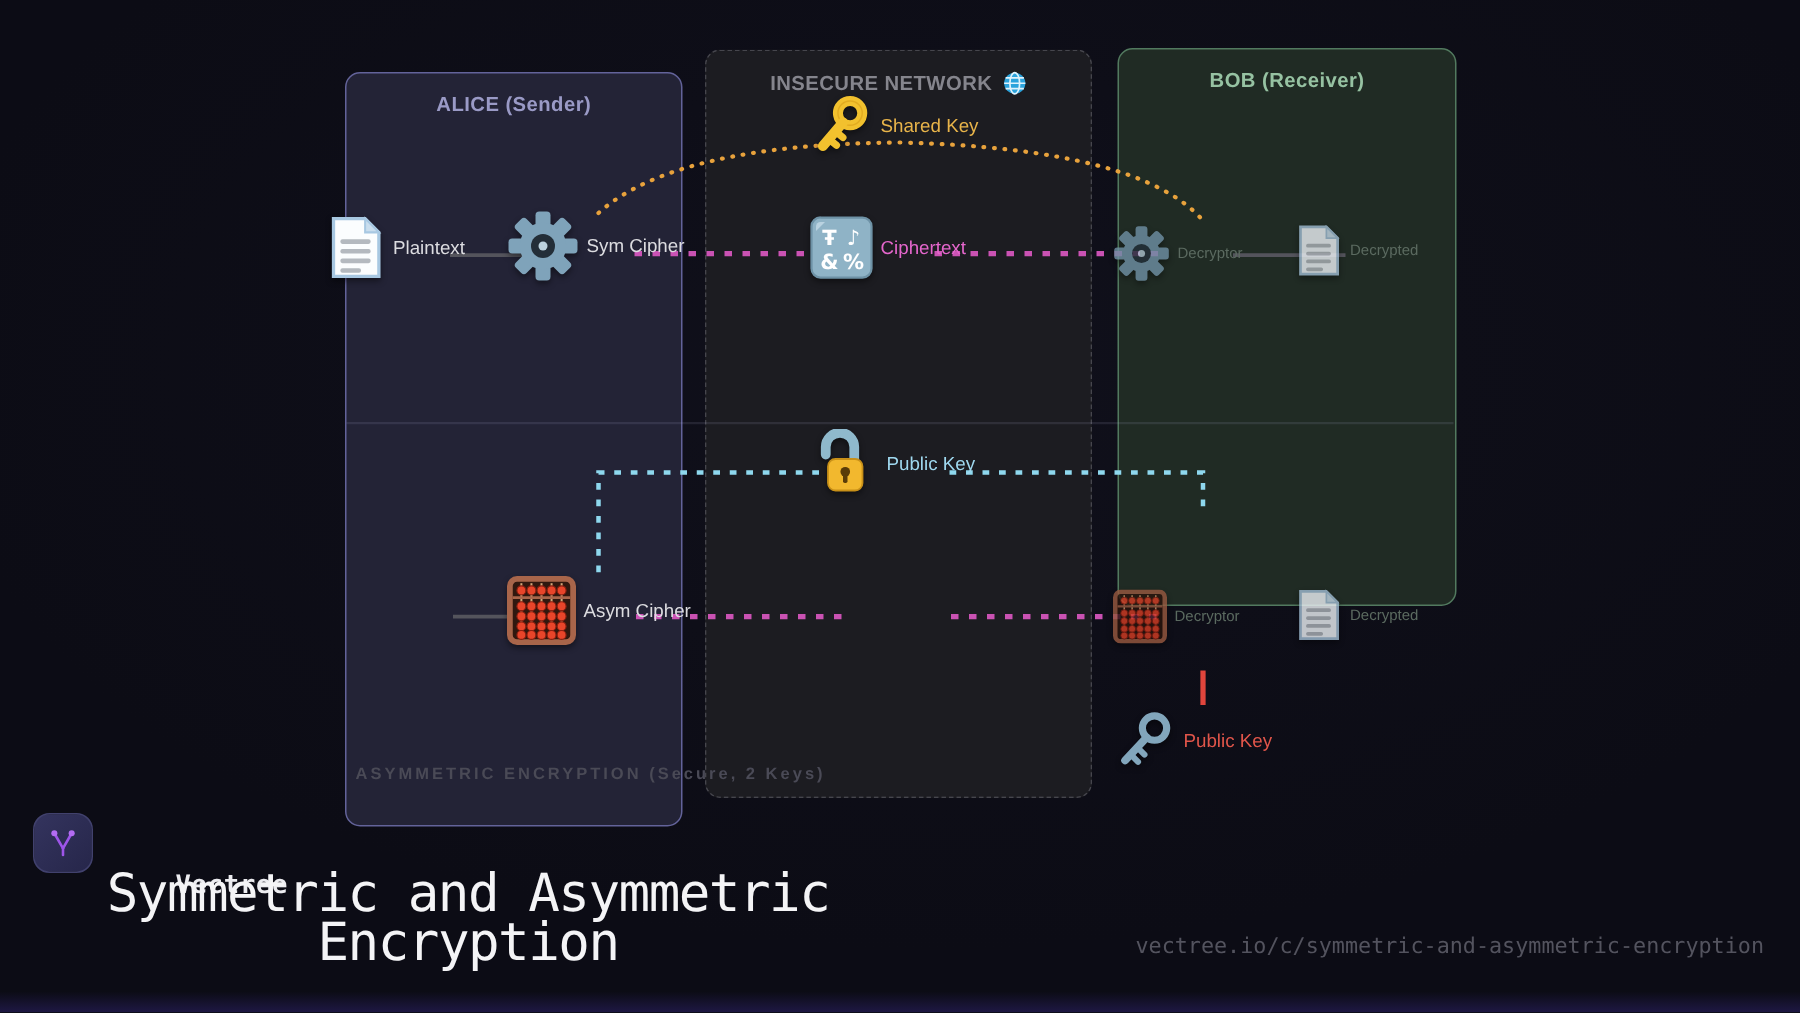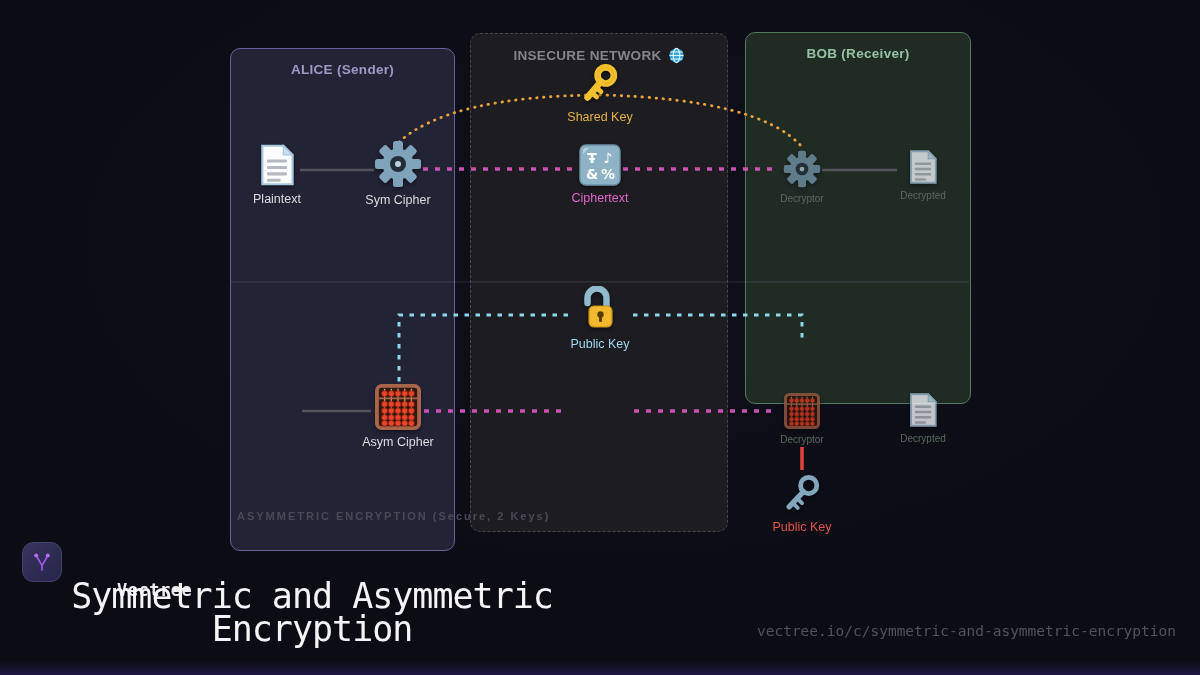--- a/index.html
+++ b/index.html
@@ -18,21 +18,21 @@
   .panel.alice .panel-title{color:#9a9ac6;}
   .panel.network .panel-title{color:#85858d;}
   .panel.bob .panel-title{color:#96c2a2;}
   
   .section-label{position:absolute;left:237px;font-weight:bold;font-size:11px;letter-spacing:2px;color:#4a4a56;white-space:nowrap;}
   .section-label.sym{top:259px;}
   .section-label.asym{top:510px;}
   
   svg.wires{position:absolute;left:0;top:0;}
   
-  .node{position:absolute;width:120px;display:flex;flex-direction:column;align-items:center;gap:5px;text-align:right;}
+  .node{position:absolute;width:120px;display:flex;flex-direction:row;align-items:center;gap:5px;text-align:right;}
   .node .ic{filter:drop-shadow(0 2px 2px rgba(0,0,0,0.45));flex:none;}
   .nlabel{font-size:12.5px;color:#dcdce0;white-space:nowrap;}
   .nlabel.gold{color:#e8b44a;}
   .nlabel.pink{color:#e466cc;}
   .nlabel.cyan{color:#9fd8ef;}
   .nlabel.red{color:#e0554a;}
   .node.dim .ic{opacity:.82;}
   .node.dim .nlabel{font-size:10px;color:#5b6a60;}
   
   .logo{position:absolute;left:22px;top:542px;width:38px;height:38px;border-radius:11px;

